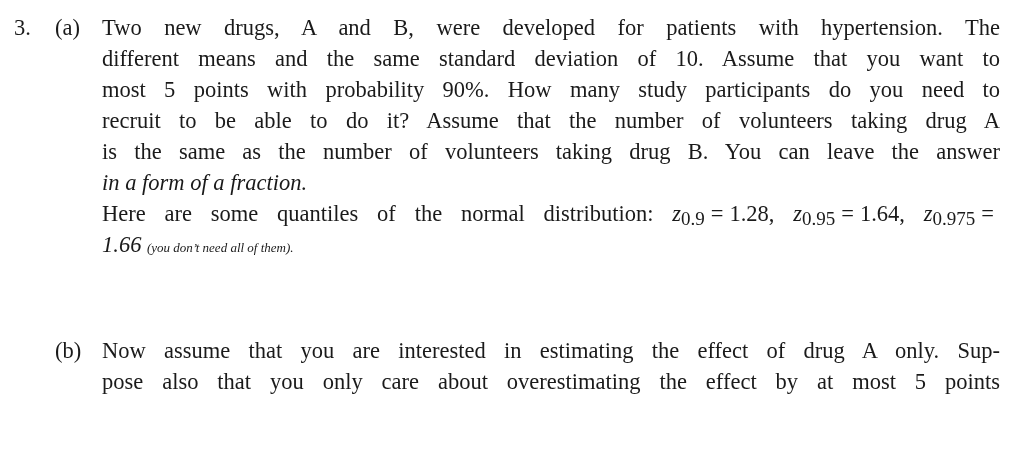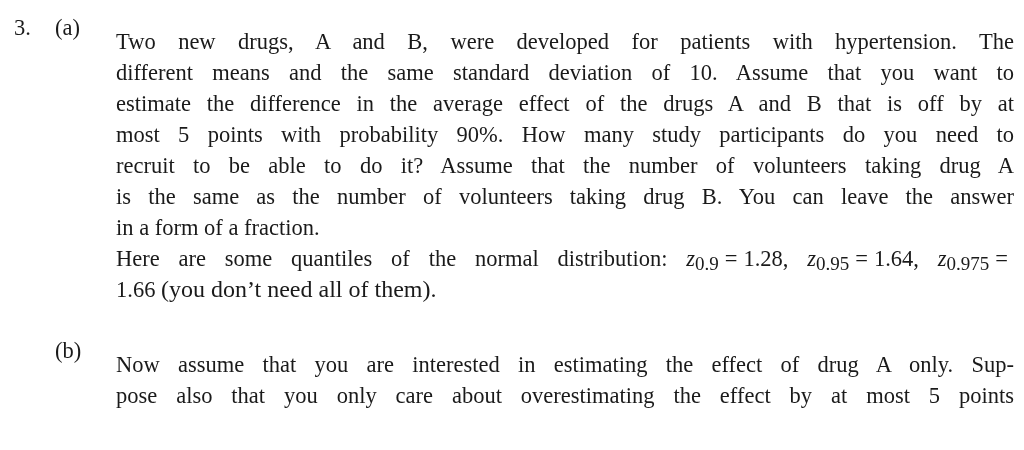--- a/index.html
+++ b/index.html
@@ -25,40 +25,40 @@
     .part-label {
       position: absolute;
       left: 55px;
       font-size: 22.5px;
       line-height: 31px;
     }
     .part-a-label { top: 12px; }
     .part-b-label { top: 335px; }
     .part-body {
       position: absolute;
-      left: 116px;
+      left: 102px;
       width: 898px;
       font-size: 22.5px;
       line-height: 31px;
-      margin-top: 14px;
     }
     .part-a-body { top: 12px; }
     .part-b-body { top: 335px; }
     .line {
       display: block;
       white-space: nowrap;
       text-align: justify;
       text-align-last: justify;
       width: 898px;
     }
     .line.last {
       text-align-last: left;
+      font-style: italic;
     }
     .small {
-      font-size: 24px;
+      font-size: 13px;
     }
     .math-z {
       font-style: italic;
     }
     sub.math-sub {
       font-size: 19px;
       font-style: normal;
       vertical-align: -4px;
       line-height: 0;
     }
@@ -68,21 +68,20 @@
   </style>
 </head>
 <body>
 
 <div class="problem-number">3.</div>
 
 <div class="part-label part-a-label">(a)</div>
 <div class="part-body part-a-body">
   <span class="line">Two new drugs, A and B, were developed for patients with hypertension.  The</span>
   <span class="line">different means and the same standard deviation of 10.  Assume that you want to</span>
-  <span class="line">estimate the difference in the average effect of the drugs A and B that is off by at</span>
   <span class="line">most 5 points with probability 90%.  How many study participants do you need to</span>
   <span class="line">recruit to be able to do it?  Assume that the number of volunteers taking drug A</span>
   <span class="line">is the same as the number of volunteers taking drug B. You can leave the answer</span>
   <span class="line last">in a form of a fraction.</span>
   <span class="line">
     <span>Here are some quantiles of the normal distribution:</span>
     <span><span class="math-z">z</span><sub class="math-sub">0.9</sub><span class="op">=</span><span>1.28</span>,</span>
     <span><span class="math-z">z</span><sub class="math-sub">0.95</sub><span class="op">=</span><span>1.64</span>,</span>
     <span><span class="math-z">z</span><sub class="math-sub">0.975</sub><span class="op">=</span></span>
   </span>

